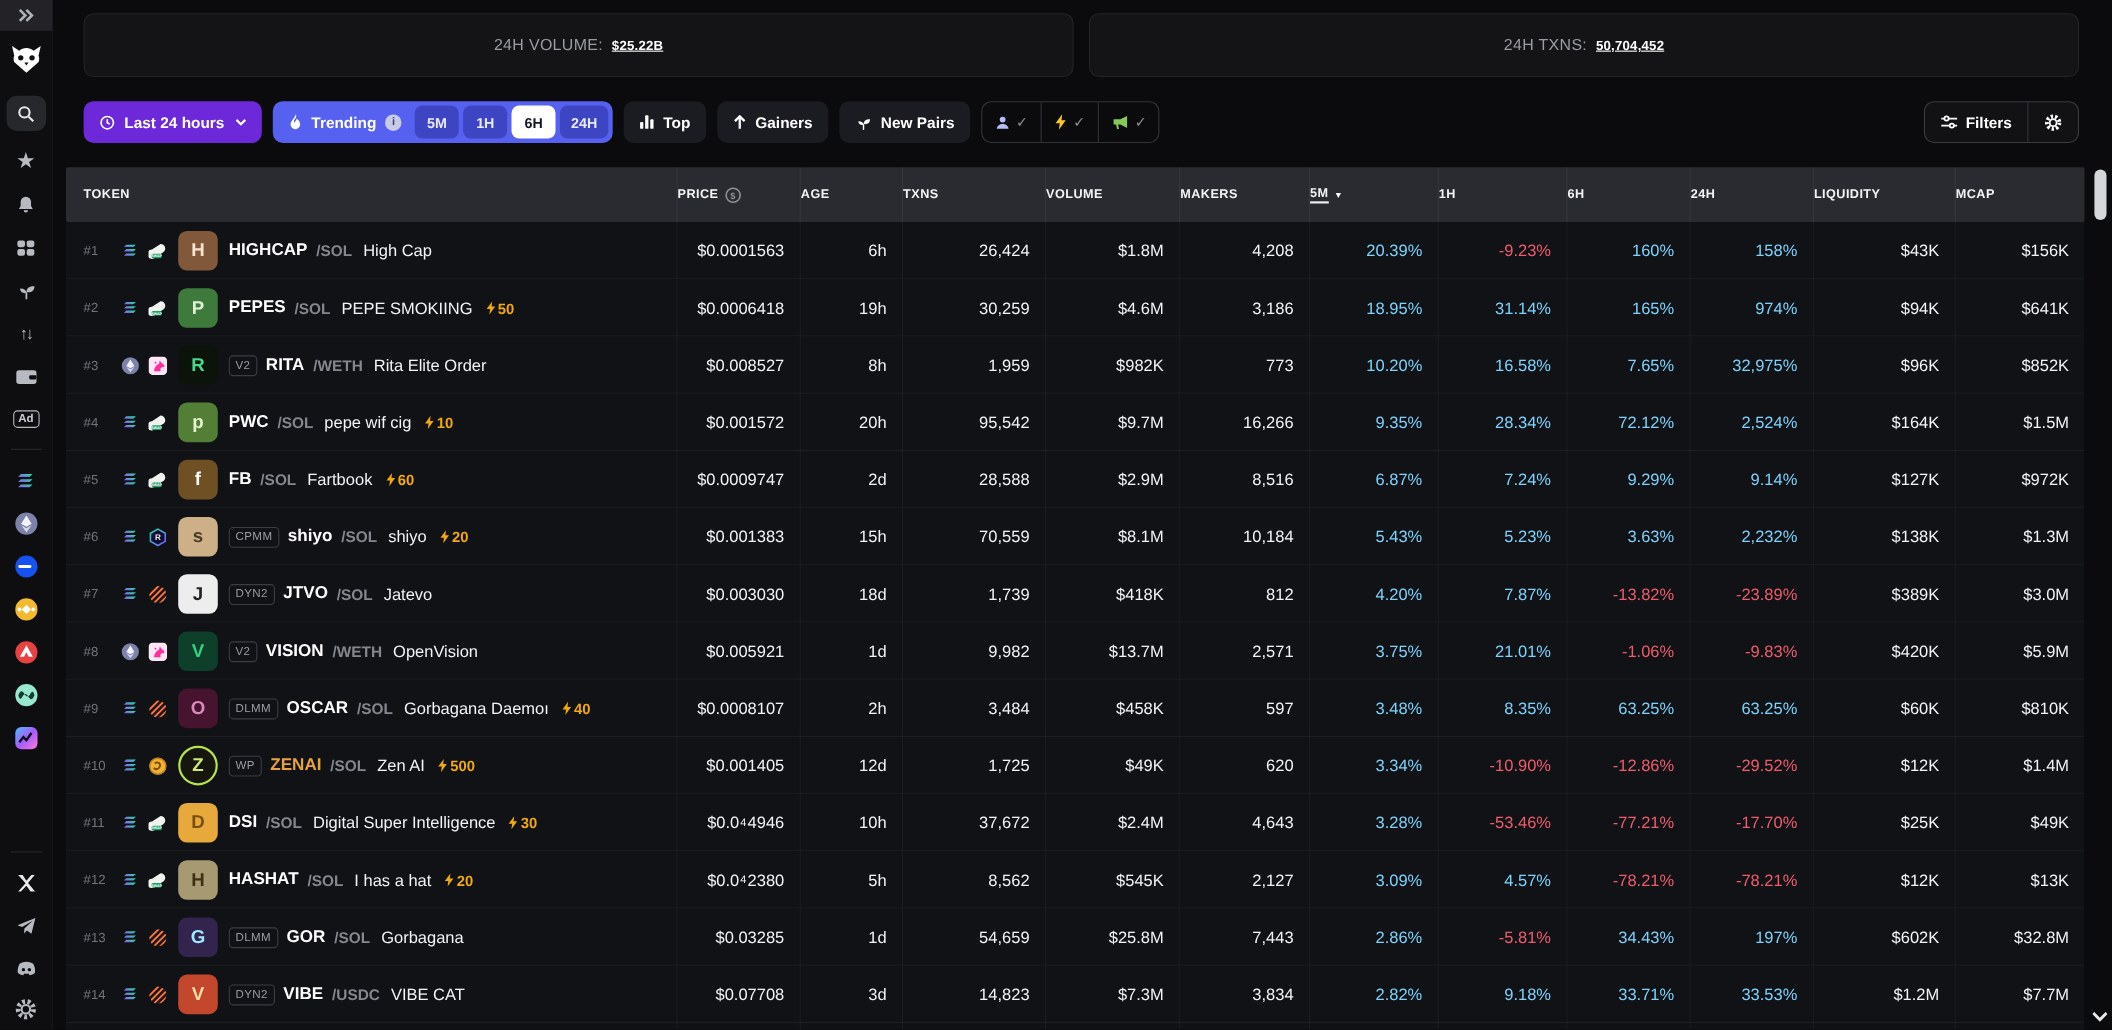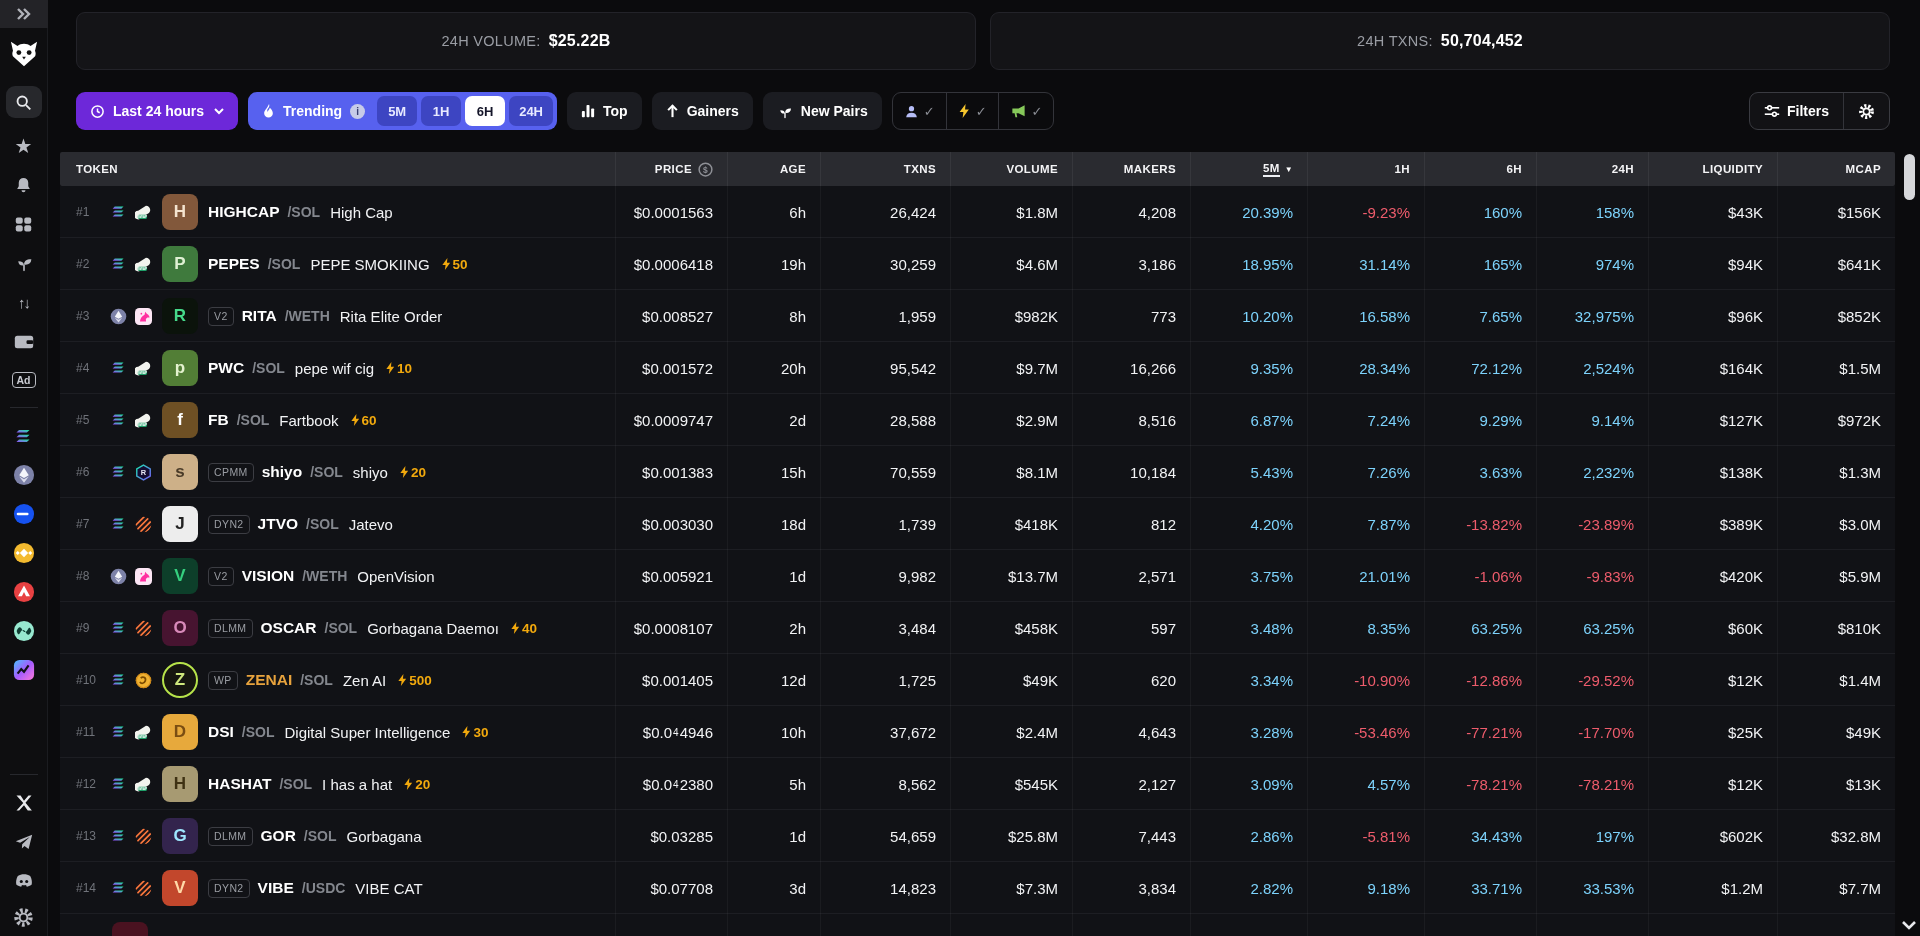--- a/index.html
+++ b/index.html
@@ -31,21 +31,21 @@
 
   
   .main { flex:1; position:relative; height:936px; background:#0b0b0d; }
 
   .statsbar { display:flex; gap:14px; padding:12px 30px 0 28px; }
   .stat-card {
     flex:1; height:58px; background:#141417; border:1px solid #232329; border-radius:9px;
     display:flex; align-items:center; justify-content:center; gap:8px;
   }
   .stat-label { color:#9a9da4; font-size:14.5px; letter-spacing:.3px; }
-  .stat-value { color:#ffffff; font-size:16px; font-weight:bold; letter-spacing:.2px; }
+  .stat-value { color:#ffffff; font-size:12px; font-weight:bold; letter-spacing:.2px;text-decoration:underline; }
 
   .toolbar { display:flex; align-items:center; gap:10px; padding:0 30px 0 28px; margin-top:22px; height:38px; }
   .btn { height:38px; border-radius:9px; display:flex; align-items:center; gap:8px; padding:0 14px; cursor:pointer; font-size:14px; font-weight:bold; color:#fff; }
   .btn svg { display:block; }
   .btn-blue { background:#6d28d9; }
   .btn-dark { background:#1b1c21; }
   .chev { font-size:10px; margin-left:2px; }
   .trending-group { background:#5761ef; height:38px; border-radius:9px; display:flex; align-items:center; padding:0 4px 0 14px; gap:8px; cursor:pointer; }
   .trending-label { font-size:14px; font-weight:bold; color:#fff; }
   .info-dot { width:15px; height:15px; border-radius:50%; background:#c7cbe8; color:#3a4073; font-size:10px; font-weight:bold; display:flex; align-items:center; justify-content:center; }
@@ -59,22 +59,22 @@
   .rc-seg { display:flex; align-items:center; gap:7px; padding:0 14px; cursor:pointer; font-size:14px; }
   .rc-seg + .rc-seg { border-left:1px solid #33343a; }
   .rank-by-label { font-weight:bold; color:#fff; }
   .rank-by-value { color:#e8e9ec; }
   .dn-arrow { color:#e8e9ec; font-size:14px; }
   .filters-label { font-weight:bold; color:#fff; }
 
   
   .table-wrap { position:absolute; left:12px; right:25px; top:152px; bottom:0; }
   .grid-cols { display:grid; grid-template-columns:555px 112px 93px 130px 122px 118px 117px 117px 112px 112px 129px 118px; }
-  .thead { height:34px; background:#2a2b30; border-radius:2px; }
-  .th { display:flex; align-items:center; justify-content:flex-end; padding-right:14px; font-size:11.5px; font-weight:bold; letter-spacing:.4px; color:#f4f4f6; cursor:pointer; }
+  .thead { height:50px; background:#2a2b30; border-radius:2px; }
+  .th { display:flex; align-items:center; justify-content:flex-start; padding-right:14px; font-size:11.5px; font-weight:bold; letter-spacing:.4px; color:#f4f4f6; cursor:pointer; }
   .th.token-th { justify-content:flex-start; padding-left:16px; }
   .th + .th { border-left:1px solid rgba(255,255,255,0.06); }
   .th .coin { margin-left:6px; }
   .th .u { border-bottom:2px solid #eceef2; padding-bottom:1px; }
   .th .caret { font-size:8px; margin-left:5px; color:#fff; }
 
   .tbody { overflow:hidden; height:750px; }
   .row { height:52px; border-bottom:1px solid #1d1e23; background:#111216; align-items:center; cursor:pointer; }
   .cell { display:flex; align-items:center; justify-content:flex-end; padding-right:14px; font-size:15px; color:#f2f3f5; height:52px; }
   .cell + .cell { border-left:1px solid rgba(255,255,255,0.045); }
@@ -631,21 +631,21 @@
                 </svg>
                 <b>20</b>
       </span>
     </div>
     <div class="cell price">$0.001383</div>
     <div class="cell">15h</div>
     <div class="cell">70,559</div>
     <div class="cell">$8.1M</div>
     <div class="cell">10,184</div>
     <div class="cell pct pos">5.43%</div>
-    <div class="cell pct pos">7.26%</div>
+    <div class="cell pct pos">5.23%</div>
     <div class="cell pct pos">3.63%</div>
     <div class="cell pct pos">2,232%</div>
     <div class="cell">$138K</div>
     <div class="cell">$1.3M</div>
   </div>
           <div class="row grid-cols">
     <div class="cell token-cell">
       <span class="rank">#7</span>
       <span class="tok-icon">
                 <svg width="17" height="15" viewBox="0 0 24 24">

